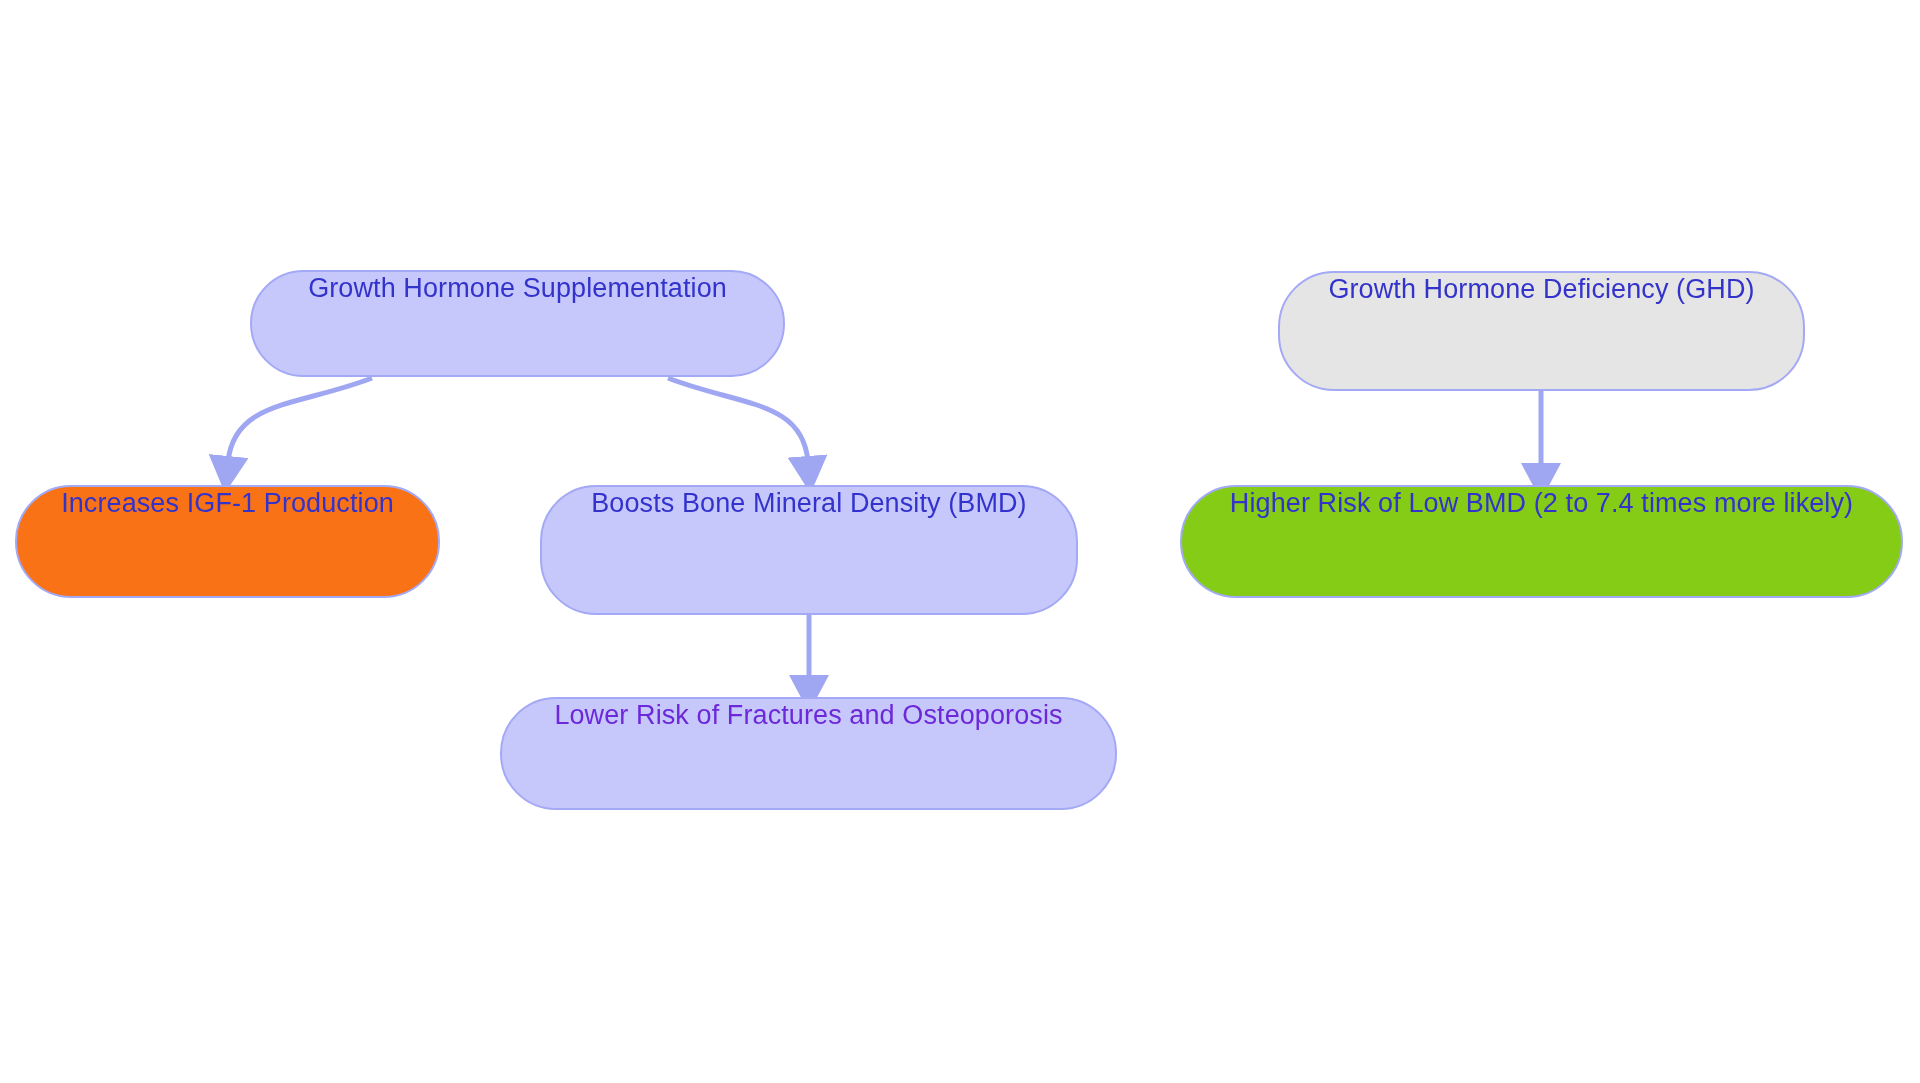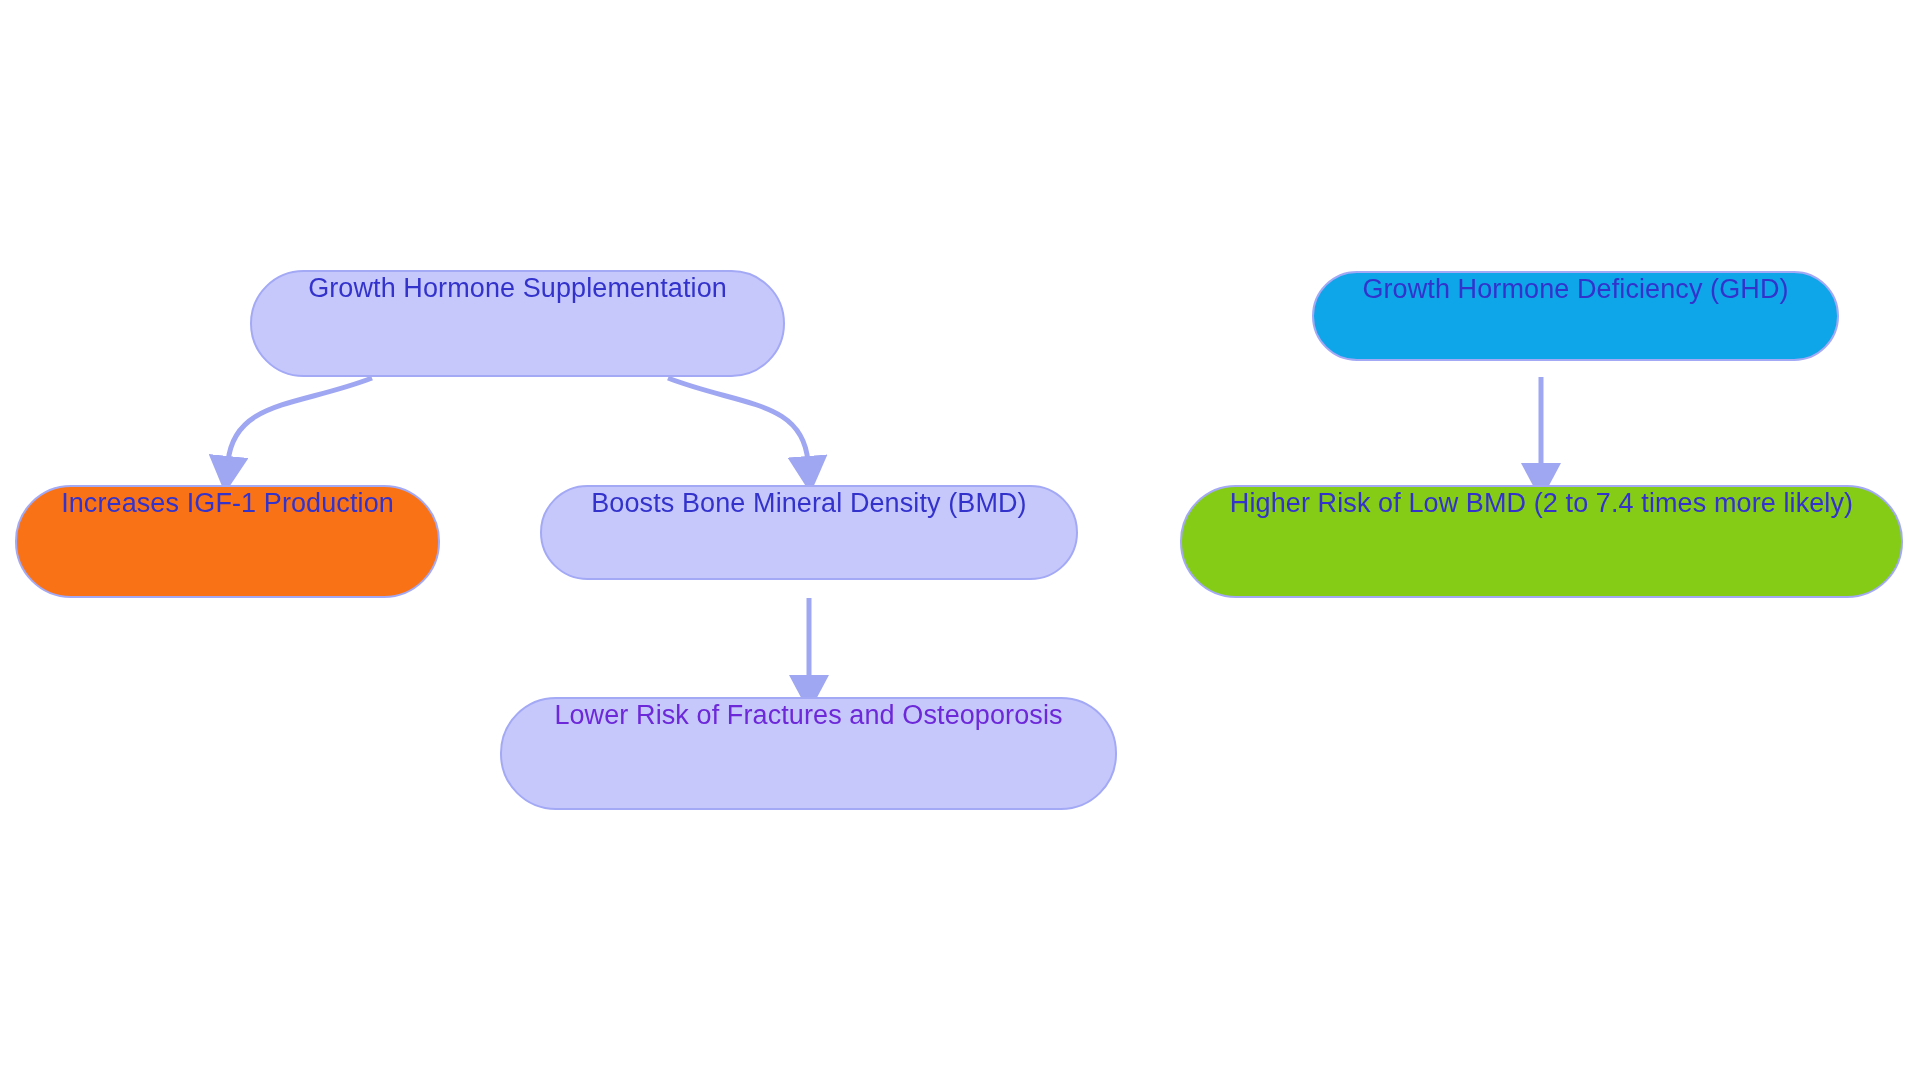--- a/index.html
+++ b/index.html
@@ -67,29 +67,29 @@
   </svg>
 
   <div class="node" style="left: 250px; top: 270px; width: 535px; height: 107px; background: rgb(198, 200, 252); border-color: rgb(163, 169, 245); color: rgb(51, 51, 204);">
     <span>Growth Hormone Supplementation</span>
   </div>
 
   <div class="node" style="left: 15px; top: 485px; width: 425px; height: 113px; background: #f97316; border-color: rgb(163, 169, 245); color: rgb(51, 51, 204);">
     <span>Increases IGF-1 Production</span>
   </div>
 
-  <div class="node" style="left: 540px; top: 485px; width: 538px; height: 95px; background: rgb(198, 200, 252); border-color: rgb(163, 169, 245); color: rgb(51, 51, 204);">
+  <div class="node" style="left: 540px; top: 485px; width: 538px; height: 130px; background: rgb(198, 200, 252); border-color: rgb(163, 169, 245); color: rgb(51, 51, 204);">
     <span>Boosts Bone Mineral Density (BMD)</span>
   </div>
 
   <div class="node" style="left: 500px; top: 697px; width: 617px; height: 113px; background: rgb(198, 200, 252); border-color: rgb(163, 169, 245); color: #6d28d9;">
     <span>Lower Risk of Fractures and Osteoporosis</span>
   </div>
 
-  <div class="node" style="left: 1312px; top: 271px; width: 527px; height: 90px; background: #0ea5e9; border-color: rgb(163, 169, 245); color: rgb(51, 51, 204);">
+  <div class="node" style="left: 1278px; top: 271px; width: 527px; height: 120px; background: #e5e5e5; border-color: rgb(163, 169, 245); color: rgb(51, 51, 204);">
     <span>Growth Hormone Deficiency (GHD)</span>
   </div>
 
   <div class="node" style="left: 1180px; top: 485px; width: 723px; height: 113px; background: #84cc16; border-color: rgb(163, 169, 245); color: rgb(51, 51, 204);">
     <span>Higher Risk of Low BMD (2 to 7.4 times more likely)</span>
   </div>
 
 </div>
 
 </body></html>

